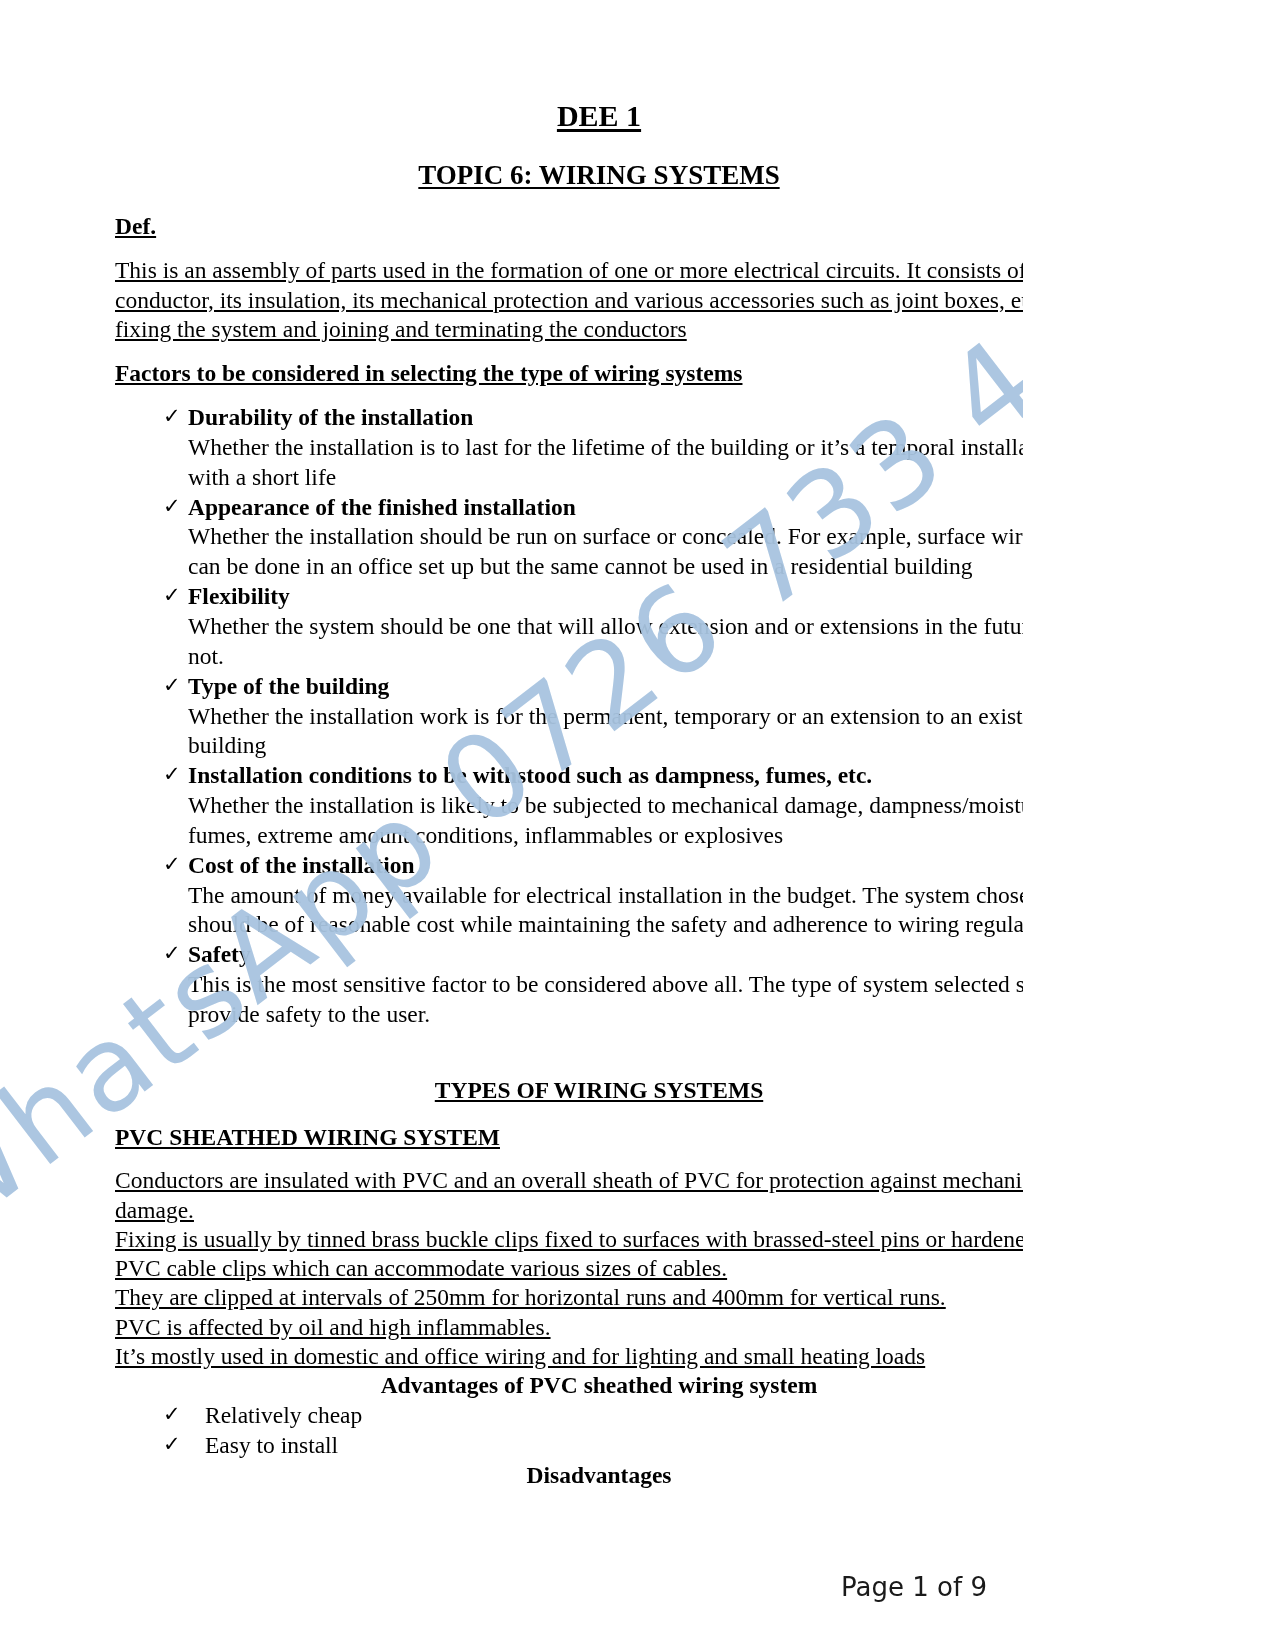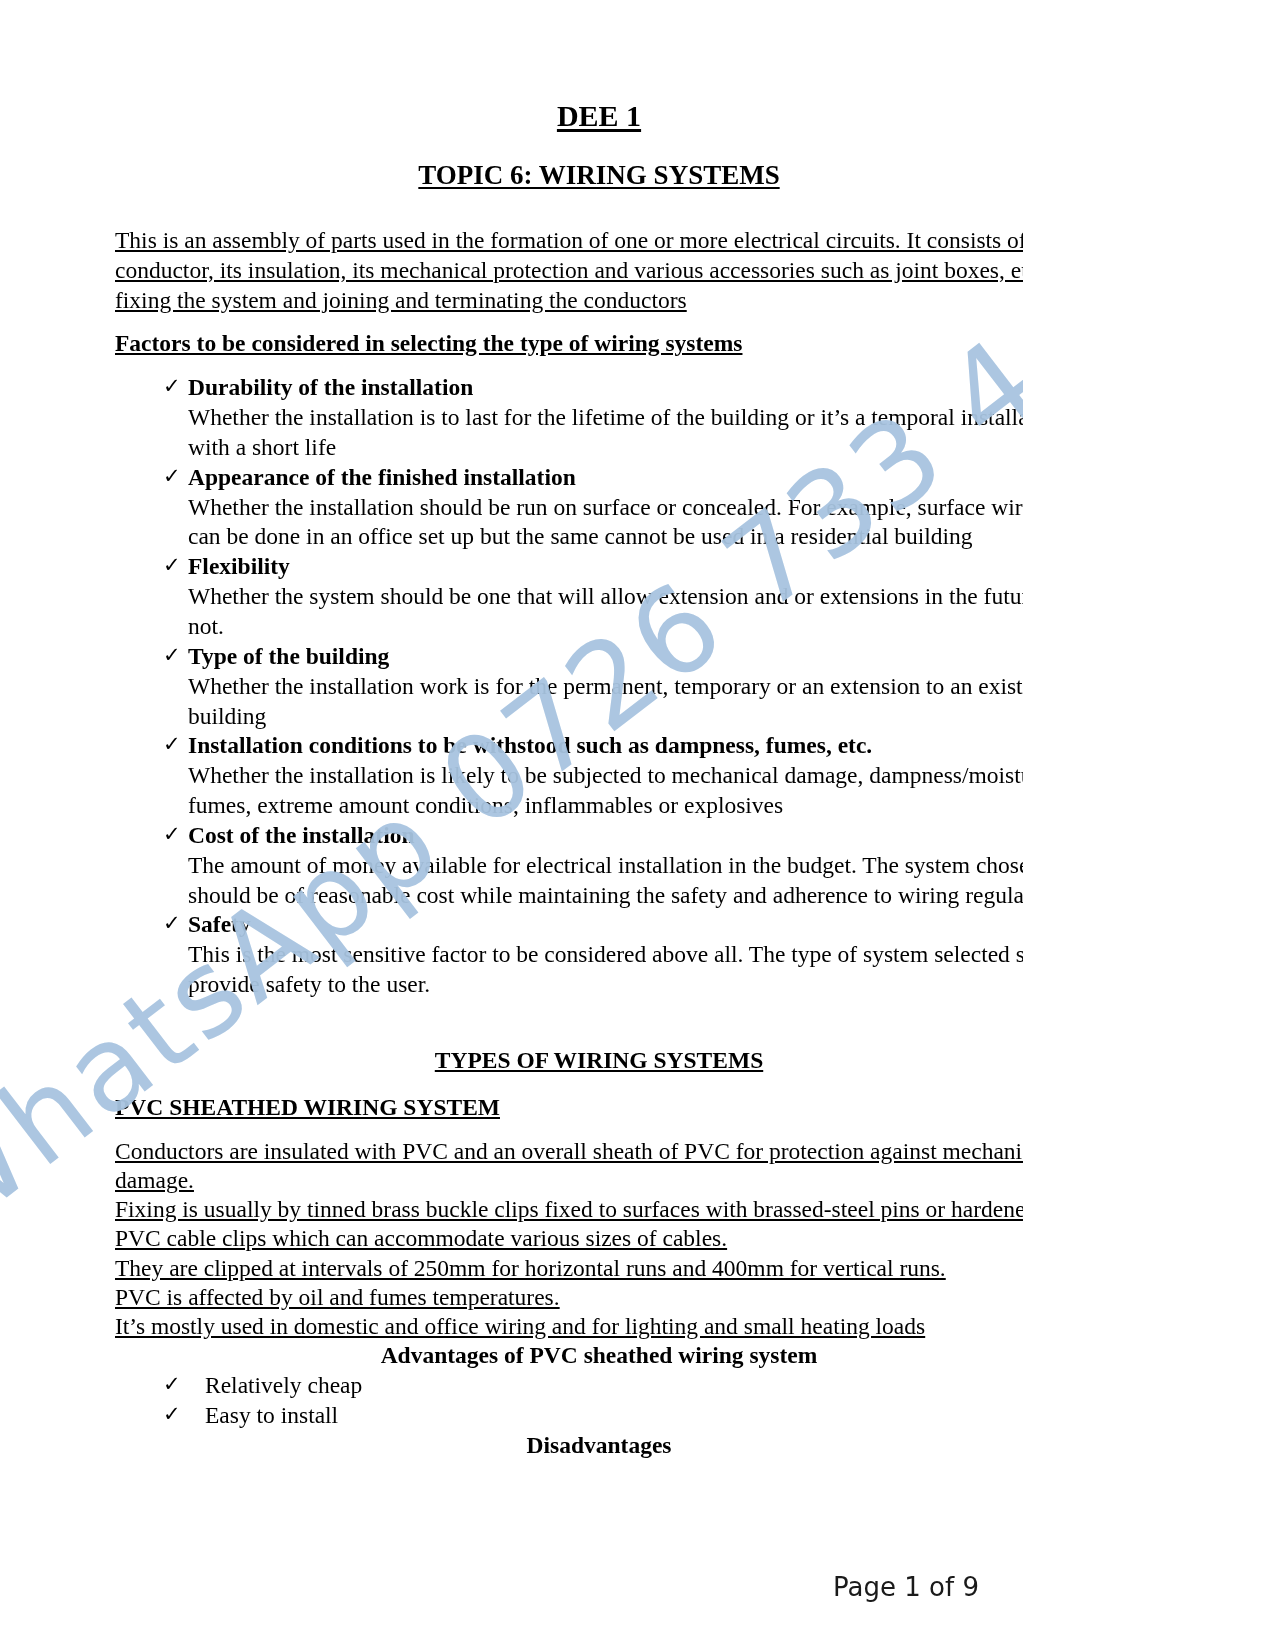--- a/index.html
+++ b/index.html
@@ -147,40 +147,41 @@
     font-size: 118px;
     font-weight: 500;
     letter-spacing: 4px;
     color: #a8c4e0;
     white-space: nowrap;
     opacity: 0.95;
   }
 
   .footer {
     position: absolute;
-    right: 44px;
+    right: 36px;
     bottom: 48px;
     font-family: "DejaVu Sans", "Liberation Sans", sans-serif;
     font-size: 26px;
     color: #1a1a1a;
   }
 </style>
 </head>
 <body>
 
 <div class="page">
 
   <div class="content">
 
     <h1 class="doc-title"><span>DEE 1</span></h1>
 
     <h2 class="doc-subtitle"><span>TOPIC 6: WIRING SYSTEMS</span></h2>
 
     <div class="spacer-1"></div>
 
+    <p class="h-under"><span>Def.</span></p>
 
     <div class="spacer-2"></div>
 
     <p class="para">This is an assembly of parts used in the formation of one or more electrical circuits. It consists of the conductor, its insulation, its mechanical protection and various accessories such as joint boxes, etc. for fixing the system and joining and terminating the conductors</p>
 
     <div class="spacer-2"></div>
 
     <p class="h-under"><span>Factors to be considered in selecting the type of wiring systems</span></p>
 
     <div class="spacer-2"></div>
@@ -229,21 +230,21 @@
 
     <div class="spacer-3"></div>
 
     <p class="h-under"><span>PVC SHEATHED WIRING SYSTEM</span></p>
 
     <div class="spacer-2"></div>
 
     <p class="para tight">Conductors are insulated with PVC and an overall sheath of PVC for protection against mechanical damage.</p>
     <p class="para tight">Fixing is usually by tinned brass buckle clips fixed to surfaces with brassed-steel pins or hardened PVC cable clips which can accommodate various sizes of cables.</p>
     <p class="para tight">They are clipped at intervals of 250mm for horizontal runs and 400mm for vertical runs.</p>
-    <p class="para tight">PVC is affected by oil and fumes temperatures.</p>
+    <p class="para tight">PVC is affected by oil and high inflammables.</p>
     <p class="para tight">It’s mostly used in domestic and office wiring and for lighting and small heating loads</p>
 
     <p class="bold-line">Advantages of PVC sheathed wiring system</p>
 
     <ul class="ckl-simple">
       <li>
         <span class="tick">✓</span>
         <span>Relatively cheap</span>
       </li>
       <li>

